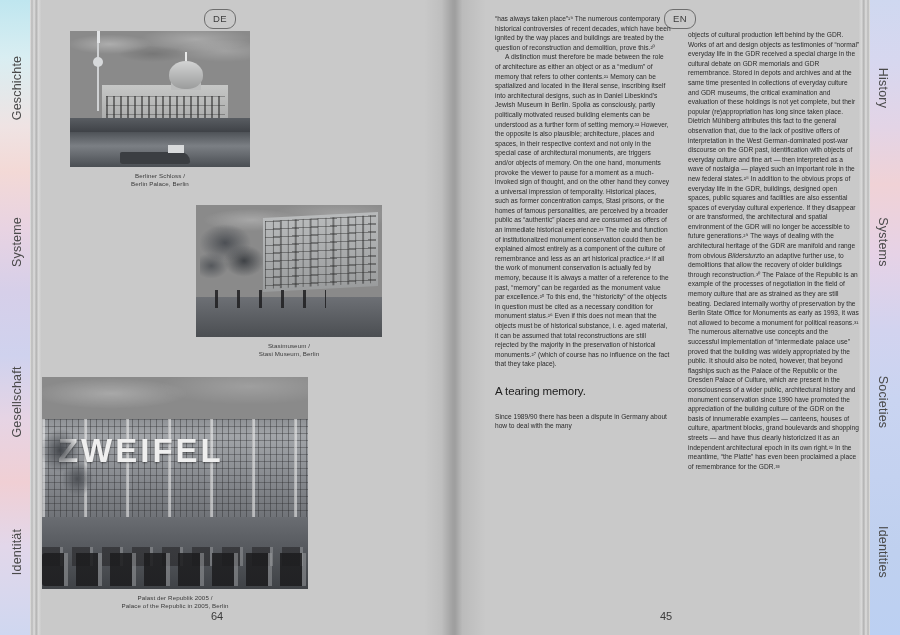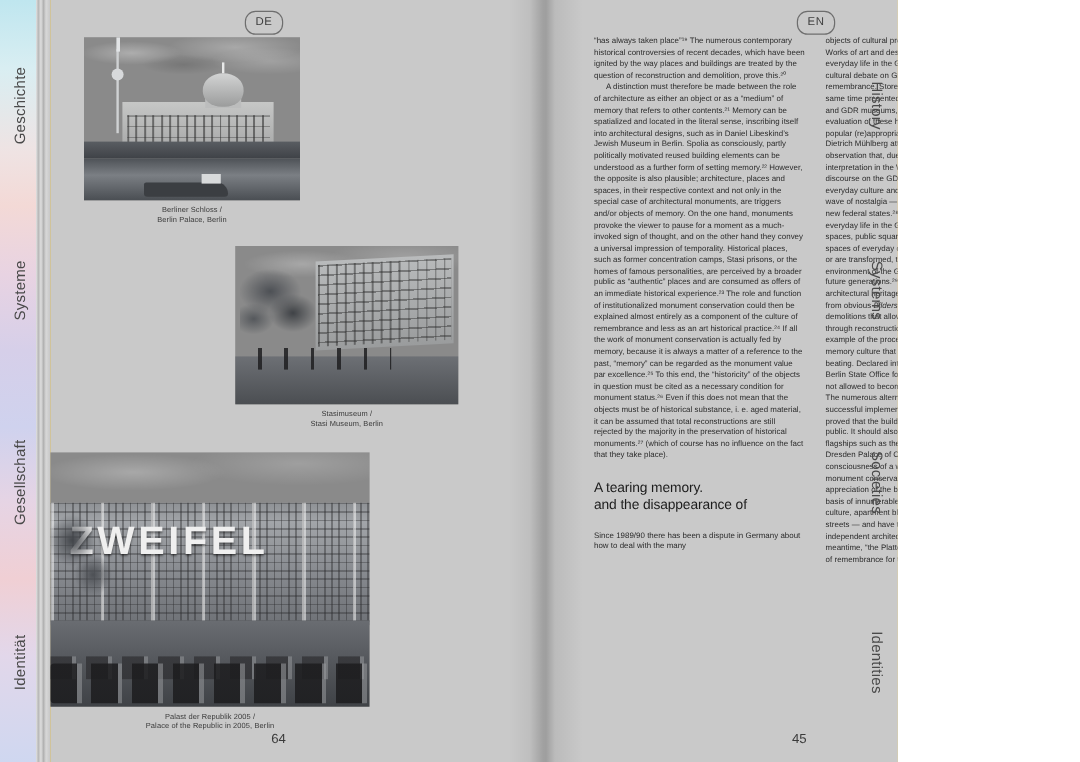--- a/index.html
+++ b/index.html
@@ -9,23 +9,23 @@
   }
   body {
     width: 900px;
     height: 635px;
     overflow: hidden;
     font-family: "Liberation Sans", sans-serif;
   }
 
   .spread {
     position: relative;
-    width: 748px;
-    height: 635px;
-    background: #eab308;
+    width: 900px;
+    height: 635px;
+    background: #f0abfc;
     overflow: hidden;
   }
 
   
   .edge {
     position: absolute;
     top: 0;
     height: 635px;
     width: 30px;
   }
@@ -334,42 +334,42 @@
     position: absolute;
     font-size: 6.6px;
     line-height: 9.6px;
     color: #2b2b2b;
     text-align: left;
     letter-spacing: 0.02px;
   }
   .col p { margin: 0; }
   .col p + p { text-indent: 10px; }
 
-  .col-inner { left: 495px; top: 30px; width: 176px; }
+  .col-inner { left: 495px; top: 14px; width: 176px; }
   .col-outer { left: 688px; top: 30px; width: 172px; }
 
   .section-head {
     margin-top: 16px;
     font-size: 11.5px;
     line-height: 13.8px;
     color: #1c1c1c;
     letter-spacing: -0.1px;
   }
   .after-head { margin-top: 13px; }
   .after-head p { text-indent: 0 !important; }
   .ital { font-style: italic; }
 
   
   .folio {
     position: absolute;
     font-size: 11px;
     color: #3a3a3a;
     bottom: 13px;
   }
-  .folio-left  { left: 226px; }
+  .folio-left  { left: 211px; }
   .folio-right { left: 660px; }
 </style>
 </head>
 <body>
 
 <div class="spread">
 
   <div class="edge edge-left"></div>
   <div class="stack stack-left"></div>
   <div class="edge edge-right"></div>
@@ -439,21 +439,20 @@
   <div class="folio folio-left">64</div>
 
   <div class="lang-badge badge-en">EN</div>
 
   <div class="col col-inner">
     <p>“has always taken place”¹⁹ The numerous contemporary historical controversies of recent decades, which have been ignited by the way places and buildings are treated by the question of reconstruction and demolition, prove this.²⁰</p>
     <p>A distinction must therefore be made between the role of architecture as either an object or as a “medium” of memory that refers to other contents.²¹ Memory can be spatialized and located in the literal sense, inscribing itself into architectural designs, such as in Daniel Libeskind’s Jewish Museum in Berlin. Spolia as consciously, partly politically motivated reused building elements can be understood as a further form of setting memory.²² However, the opposite is also plausible; architecture, places and spaces, in their respective context and not only in the special case of architectural monuments, are triggers and/or objects of memory. On the one hand, monuments provoke the viewer to pause for a moment as a much-invoked sign of thought, and on the other hand they convey a universal impression of temporality. Historical places, such as former concentration camps, Stasi prisons, or the homes of famous personalities, are perceived by a broader public as “authentic” places and are consumed as offers of an immediate historical experience.²³ The role and function of institutionalized monument conservation could then be explained almost entirely as a component of the culture of remembrance and less as an art historical practice.²⁴ If all the work of monument conservation is actually fed by memory, because it is always a matter of a reference to the past, “memory” can be regarded as the monument value par excellence.²⁵ To this end, the “historicity” of the objects in question must be cited as a necessary condition for monument status.²⁶ Even if this does not mean that the objects must be of historical substance, i. e. aged material, it can be assumed that total reconstructions are still rejected by the majority in the preservation of historical monuments.²⁷ (which of course has no influence on the fact that they take place).</p>
 
     <div class="section-head">
       <div>A tearing memory.</div>
-      <div>and the disappearance of</div>
     </div>
 
     <div class="after-head">
       <p>Since 1989/90 there has been a dispute in Germany about how to deal with the many</p>
     </div>
   </div>
 
   <div class="col col-outer">
     <p><span>objects of cultural production left behind by the GDR. Works of art and design objects as testimonies of “normal” everyday life in the GDR received a special charge in the cultural debate on GDR memorials and GDR remembrance. Stored in depots and archives and at the same time presented in collections of everyday culture and GDR museums, the critical examination and evaluation of these holdings is not yet complete, but their popular (re)appropriation has long since taken place. Dietrich Mühlberg attributes this fact to the general observation that, due to the lack of positive offers of interpretation in the West German-dominated post-war discourse on the GDR past, identification with objects of everyday culture and fine art — then interpreted as a wave of nostalgia — played such an important role in the new federal states.²⁸ In addition to the obvious props of everyday life in the GDR, buildings, designed open spaces, public squares and facilities are also essential spaces of everyday cultural experience. If they disappear or are transformed, the architectural and spatial environment of the GDR will no longer be accessible to future generations.²⁹ The ways of dealing with the architectural heritage of the GDR are manifold and range from obvious </span><span class="ital">Bildersturz</span><span>to an adaptive further use, to demolitions that allow the recovery of older buildings through reconstruction.³⁰ The Palace of the Republic is an example of the processes of negotiation in the field of memory culture that are as strained as they are still beating. Declared internally worthy of preservation by the Berlin State Office for Monuments as early as 1993, it was not allowed to become a monument for political reasons.³¹ The numerous alternative use concepts and the successful implementation of “intermediate palace use” proved that the building was widely appropriated by the public. It should also be noted, however, that beyond flagships such as the Palace of the Republic or the Dresden Palace of Culture, which are present in the consciousness of a wider public, architectural history and monument conservation since 1990 have promoted the appreciation of the building culture of the GDR on the basis of innumerable examples — canteens, houses of culture, apartment blocks, grand boulevards and shopping streets — and have thus clearly historicized it as an independent architectural epoch in its own right.³² In the meantime, “the Platte” has even been proclaimed a place of remembrance for the GDR.³³</span></p>
   </div>

